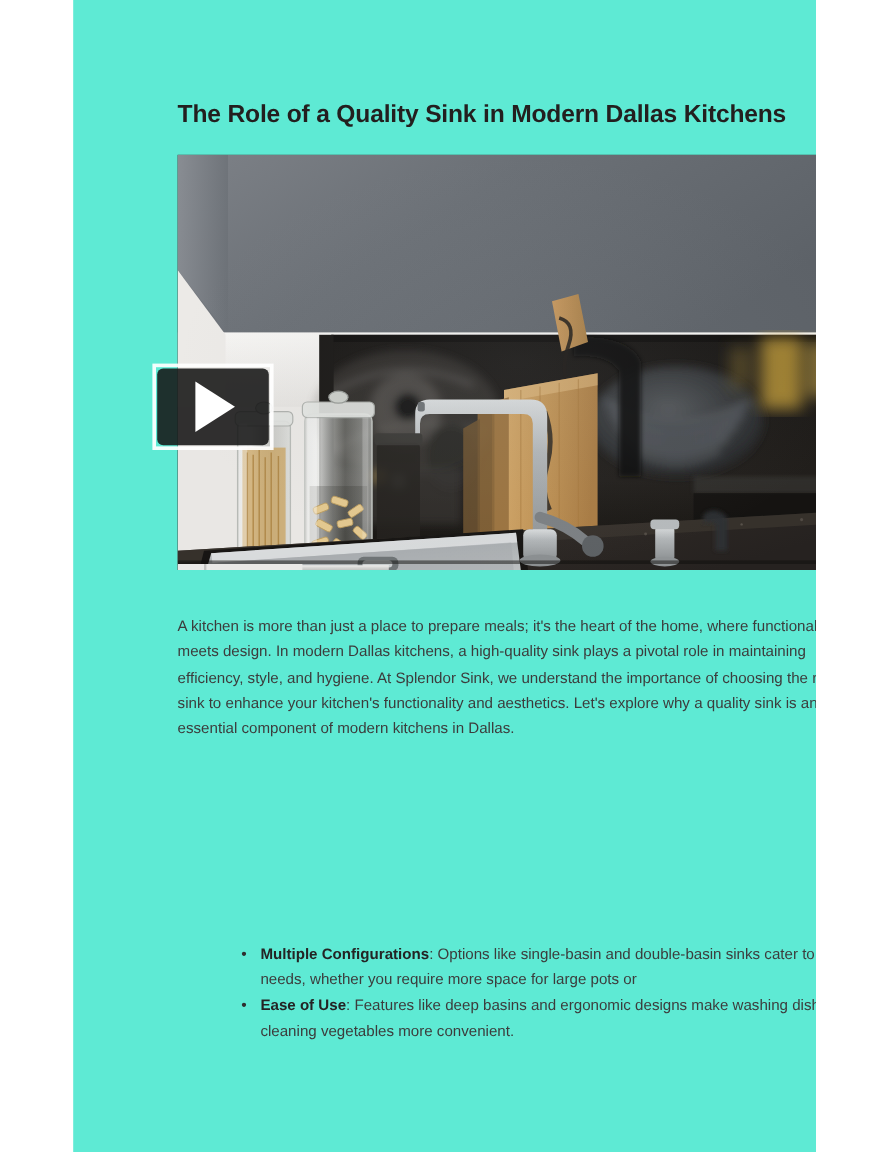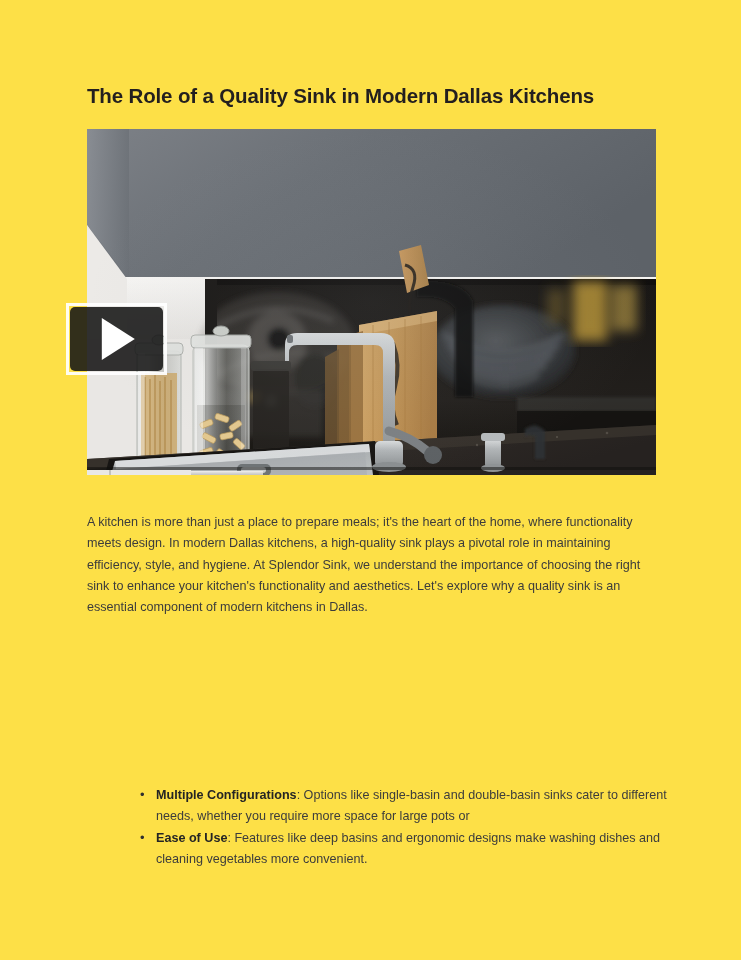--- a/index.html
+++ b/index.html
@@ -7,23 +7,23 @@
     margin: 0;
     padding: 0;
     background: #ffffff;
   }
   body {
     font-family: "Liberation Sans", sans-serif;
     -webkit-font-smoothing: antialiased;
   }
   .page {
     position: relative;
-    width: 741px;
+    width: 619px;
     height: 960px;
-    background: #fde047;
+    background: #5eead4;
     overflow: hidden;
     margin: 0 auto;
     text-decoration: underline;
   }
 
   
   .doc-title {
     position: absolute;
     left: 87px;
     top: 83px;

